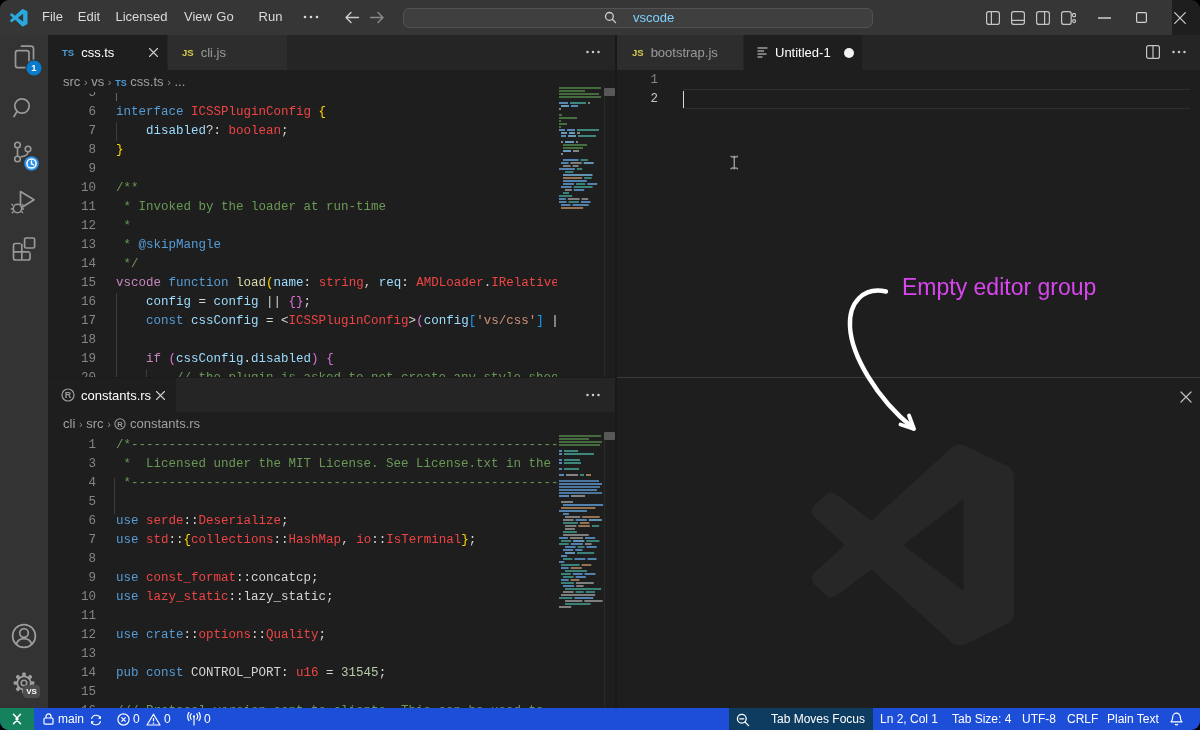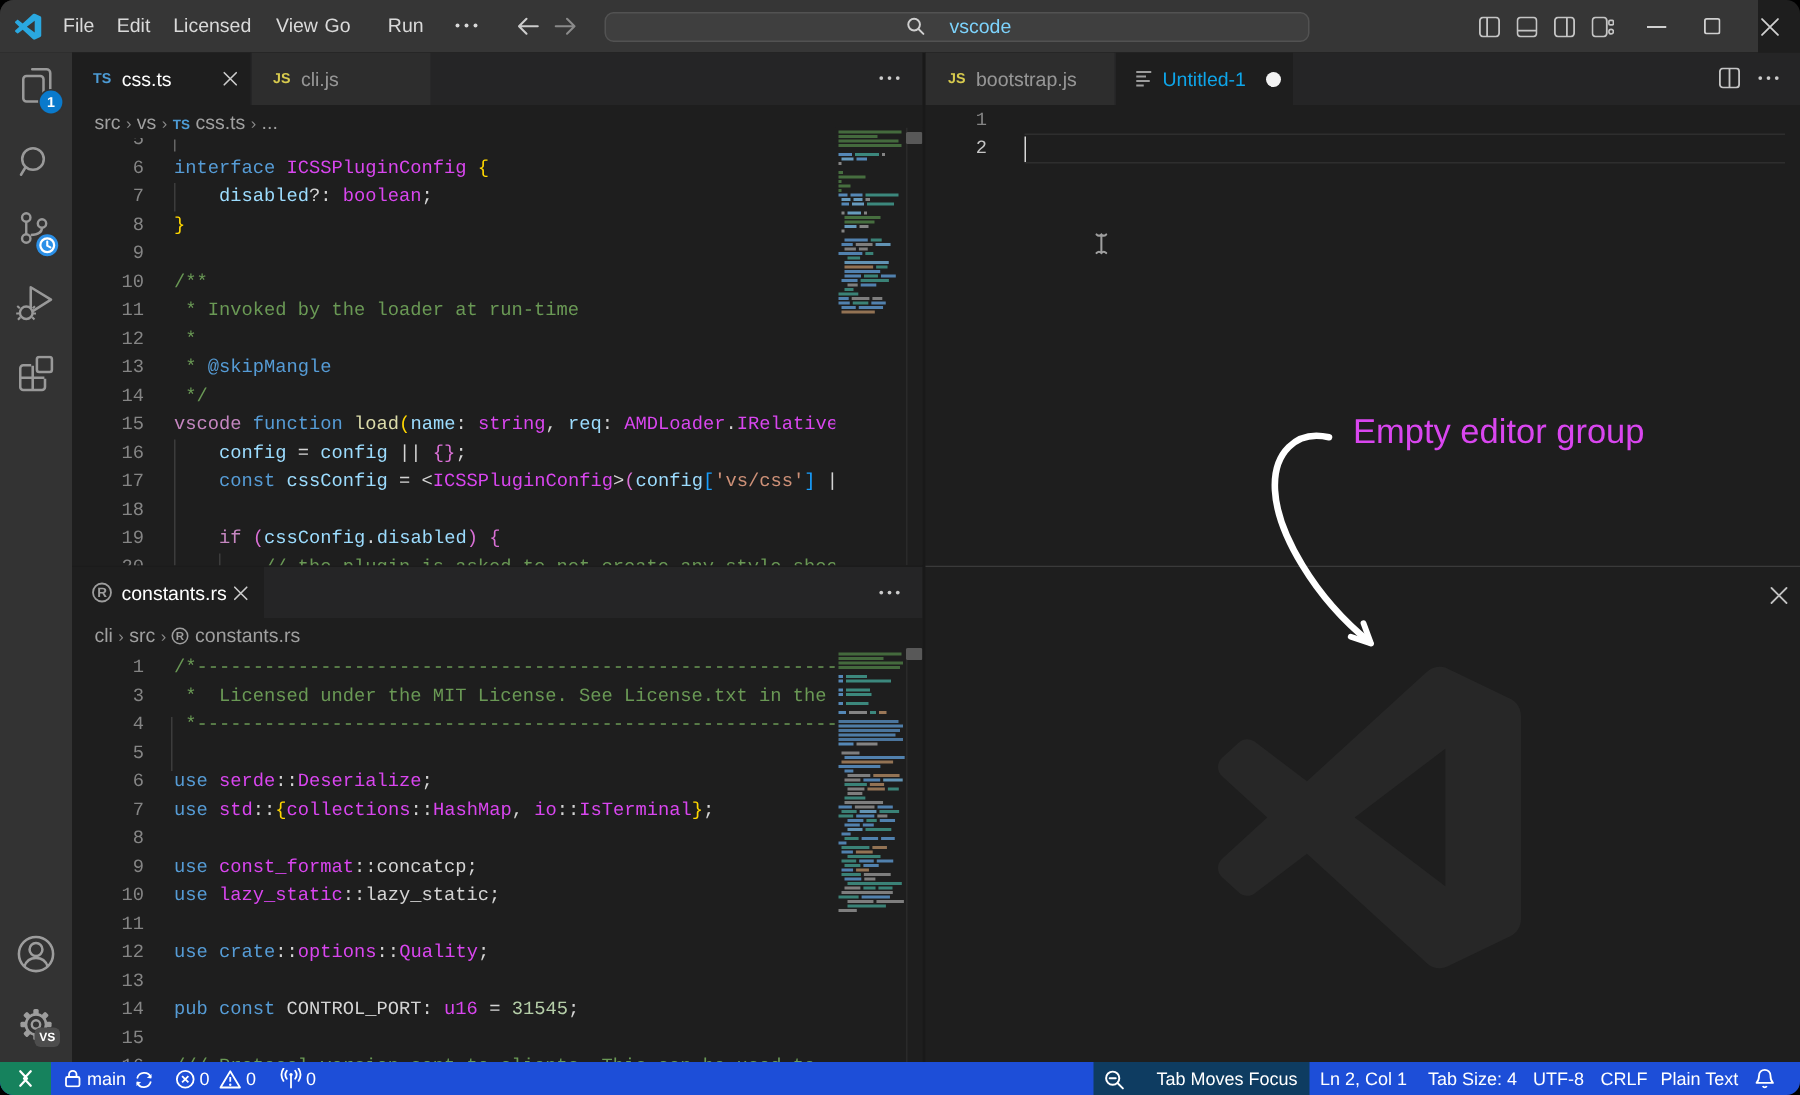--- a/index.html
+++ b/index.html
@@ -1,21 +1,21 @@
 <!DOCTYPE html>
 <html><head>
 <meta charset="utf-8">
 <style>
 *{margin:0;padding:0;box-sizing:border-box}
 body{background:#000;font-family:"Liberation Sans",sans-serif;-webkit-font-smoothing:antialiased}
 #win{position:relative;width:1200px;height:730px;background:#1e1e1e;border-radius:9px;overflow:hidden}
 .abs{position:absolute}
 .ln{position:absolute;font-family:"Liberation Mono",monospace;font-size:12.5px;line-height:19px;color:#858585;text-align:right}
 .cl{position:absolute;font-family:"Liberation Mono",monospace;font-size:12.5px;line-height:19px;white-space:pre;color:#d4d4d4}
-.kw{color:#569cd6}.ty{color:#d946ef}.vb{color:#9cdcfe}.cm{color:#6a9955}.fn{color:#dcdcaa}
+.kw{color:#569cd6}.ty{color:#ef4444}.vb{color:#9cdcfe}.cm{color:#6a9955}.fn{color:#dcdcaa}
 .ct{color:#c586c0}.st{color:#ce9178}.nu{color:#b5cea8}.b1{color:#ffd700}.b2{color:#da70d6}.b3{color:#179fff}
 .tab{position:absolute;top:0;height:35px;font-size:13px;display:flex;align-items:center}
 .guide{position:absolute;width:1px;background:#3c3c3c}
 </style>
 </head>
 <body>
 <div id="win">
 
 <div class="abs" id="titlebar" style="left:0;top:0;width:1172px;height:35px;background:#363636;">
   <svg class="abs" style="left:10px;top:9px" width="17.5" height="17.5" viewBox="0 0 100 100">
@@ -410,21 +410,21 @@
         </svg></div>
 </div>
 
 <div class="abs" id="g3" style="left:617px;top:35px;width:583px;height:342px;overflow:hidden;background:#1e1e1e;">
   <div class="abs" style="left:0;top:0;width:583px;height:35px;background:#252526;"></div>
   <div id="g3tabs">
     <div class="tab" style="left:0;width:126px;background:#2d2d2d;color:rgba(255,255,255,0.5);">
       <span style="margin-left:15px;font-size:9.5px;font-weight:bold;color:#d8cb4e;font-family:'Liberation Sans'">JS</span>
       <span style="margin-left:7px;">bootstrap.js</span>
     </div>
-    <div class="tab" style="left:127px;width:118px;background:#1e1e1e;color:#0ea5e9;">
+    <div class="tab" style="left:127px;width:118px;background:#1e1e1e;color:#ffffff;">
       <svg style="margin-left:12px" width="13" height="13" viewBox="0 0 13 13">
         <path d="M1.5 2 H11.5 M1.5 5 H8 M1.5 8 H10.5 M1.5 11 H6.5" stroke="#9d9d9d" stroke-width="1.3"></path>
       </svg>
       <span style="margin-left:6px;">Untitled-1</span>
       <span style="position:absolute;left:100px;top:12.5px;width:10px;height:10px;border-radius:50%;background:#f2f2f2;"></span>
     </div>
     <svg class="abs" style="left:529px;top:10px" width="14" height="14" viewBox="0 0 14 14">
       <rect x="0.6" y="0.6" width="12.8" height="12.8" rx="2" stroke="#c5c5c5" stroke-width="1.2" fill="none"></rect>
       <path d="M7 0.6 V13.4" stroke="#c5c5c5" stroke-width="1.2"></path>
     </svg>

